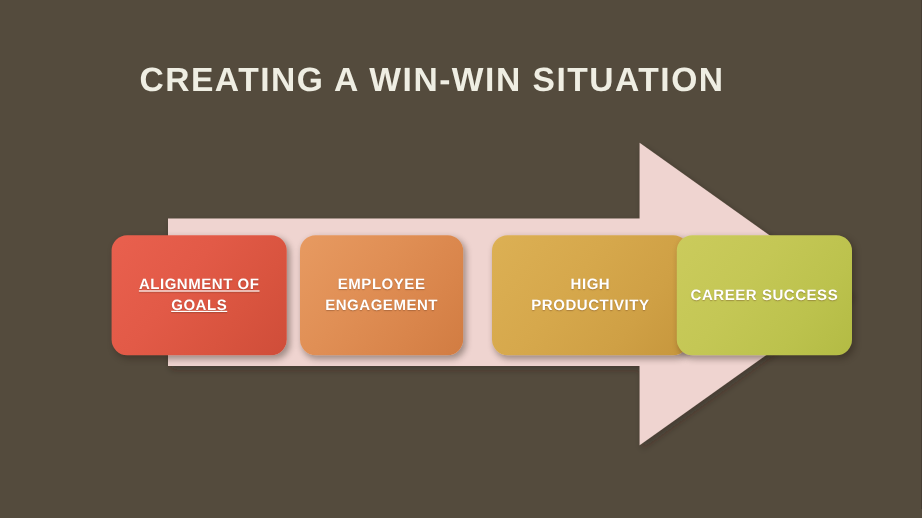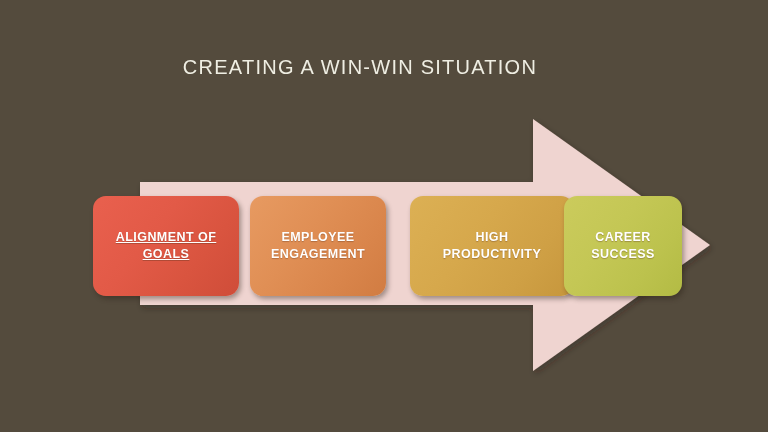--- a/index.html
+++ b/index.html
@@ -18,22 +18,22 @@
   }
 
   
   #title {
     position: absolute;
     left: 0;
     top: 53px;
     width: 720px;
     text-align: center;
     color: #efeee3;
-    font-size: 20px;
-    font-weight: normal;
+    font-size: 28px;
+    font-weight: bold;
     letter-spacing: 1.25px;
     white-space: nowrap;
     line-height: 28px;
   }
 
   
   #arrow-layer {
     position: absolute;
     left: 0;
     top: 0;
@@ -79,21 +79,21 @@
     background: linear-gradient(128deg, #e79a61 0%, #e08f55 40%, #d9854b 72%, #d17c42 100%);
     justify-content: center;
   }
   #box-2 {
     left: 410px;
     width: 164px;
     background: linear-gradient(128deg, #dcb054 0%, #d6a84c 40%, #cfa045 72%, #c6963c 100%);
   }
   #box-3 {
     left: 564px;
-    width: 118px;
+    width: 146px;
     background: linear-gradient(128deg, #cbcb5c 0%, #c4c755 40%, #bcc24d 72%, #b3bb44 100%);
   }
 </style>
 </head>
 <body>
 
 <div id="slide">
 
   <div id="title">CREATING A WIN-WIN SITUATION</div>
 

